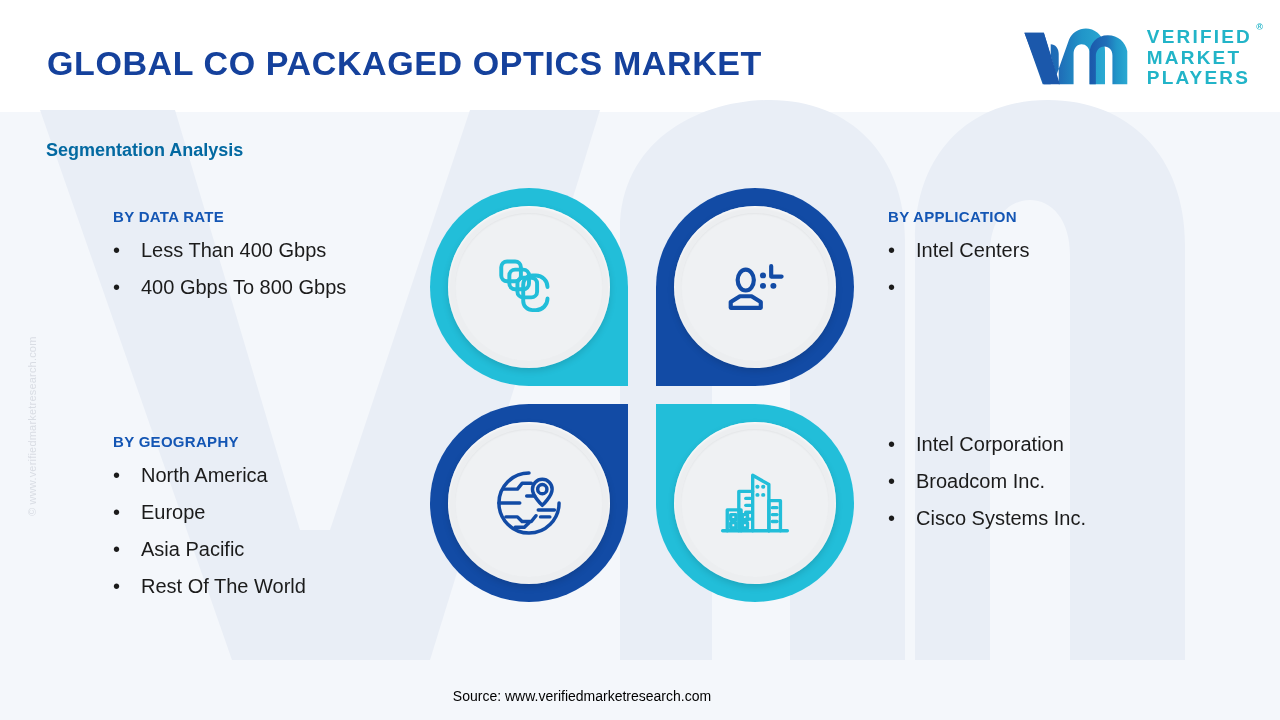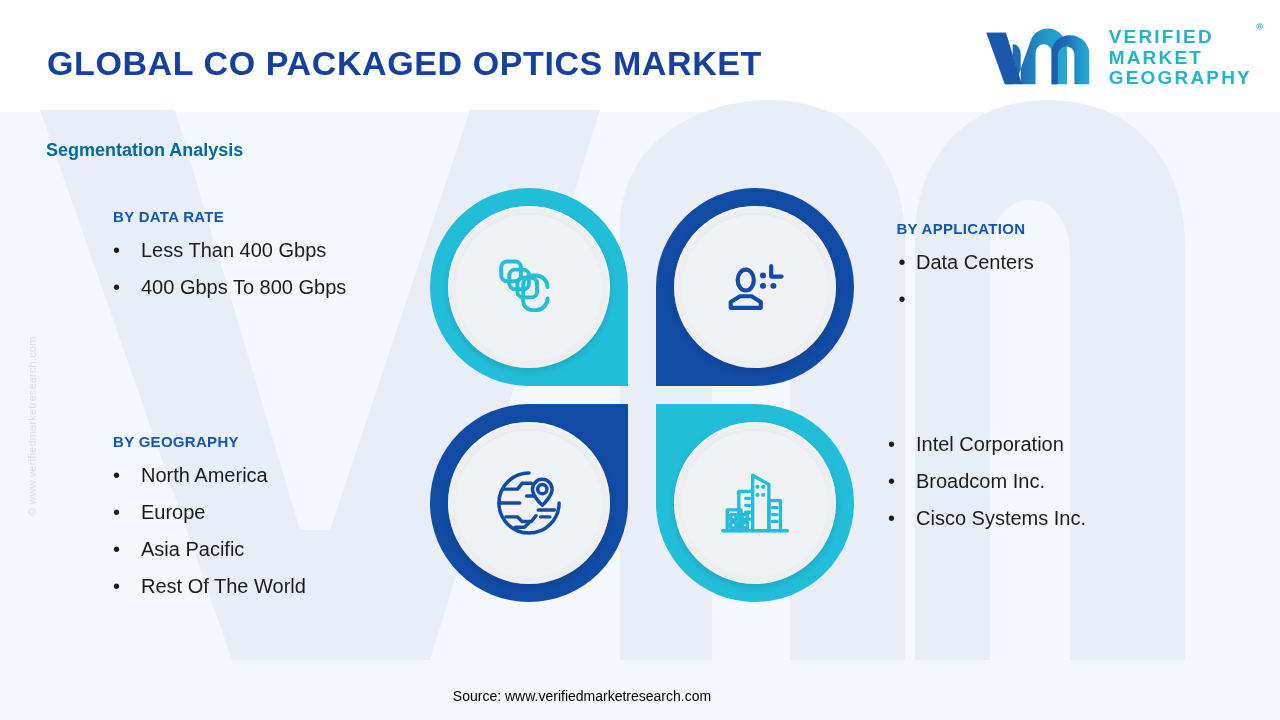--- a/index.html
+++ b/index.html
@@ -132,21 +132,21 @@
     width: 28px;
     flex: 0 0 28px;
     color: #1b1b1b;
     font-size: 20px;
     line-height: 1;
     padding-top: 1px;
   }
 
   .seg-data-rate   { left: 113px; top: 208px; }
   .seg-geography   { left: 113px; top: 433px; }
-  .seg-application { left: 888px; top: 220px; text-align: center; }
+  .seg-application { left: 888px; top: 208px; }
   .seg-key-players { left: 888px; top: 433px; }
 
   
   .quad {
     position: absolute;
     left: 430px; top: 188px;
     width: 424px; height: 414px;
     z-index: 3;
   }
   .quad-cell {
@@ -236,21 +236,21 @@
       <path d="M120 46 C120 28 133 14 152 14 C170 14 183 26 186 42 L186 100 L160 100 L160 50 C160 40 154 34 146 34 C137 34 131 41 131 51 L131 100 L120 100 Z" fill="url(#vmrGrad)"></path>
       <path d="M6 10 L40 10 L68 100 L40 100 Z" fill="#1b58ab"></path>
     </svg>
 
     <div class="logo-text">
       <div class="logo-line">
         <span>VERIFIED</span>
         <span class="logo-reg">®</span>
       </div>
       <div class="logo-line">MARKET</div>
-      <div class="logo-line">GEOGRAPHY</div>
+      <div class="logo-line">PLAYERS</div>
     </div>
   </div>
 </div>
 
 <div class="subtitle">Segmentation Analysis</div>
 
 <div class="side-watermark">© www.verifiedmarketresearch.com</div>
 
 <div class="seg seg-data-rate">
   <div class="seg-title">BY DATA RATE</div>
@@ -264,21 +264,21 @@
       <span>400 Gbps To 800 Gbps</span>
     </li>
   </ul>
 </div>
 
 <div class="seg seg-application">
   <div class="seg-title">BY APPLICATION</div>
   <ul class="seg-list">
     <li class="seg-item">
       <span class="seg-bullet">•</span>
-      <span>Data Centers</span>
+      <span>Intel Centers</span>
     </li>
     <li class="seg-item">
       <span class="seg-bullet">•</span>
     </li>
   </ul>
 </div>
 
 <div class="seg seg-geography">
   <div class="seg-title">BY GEOGRAPHY</div>
   <ul class="seg-list">

